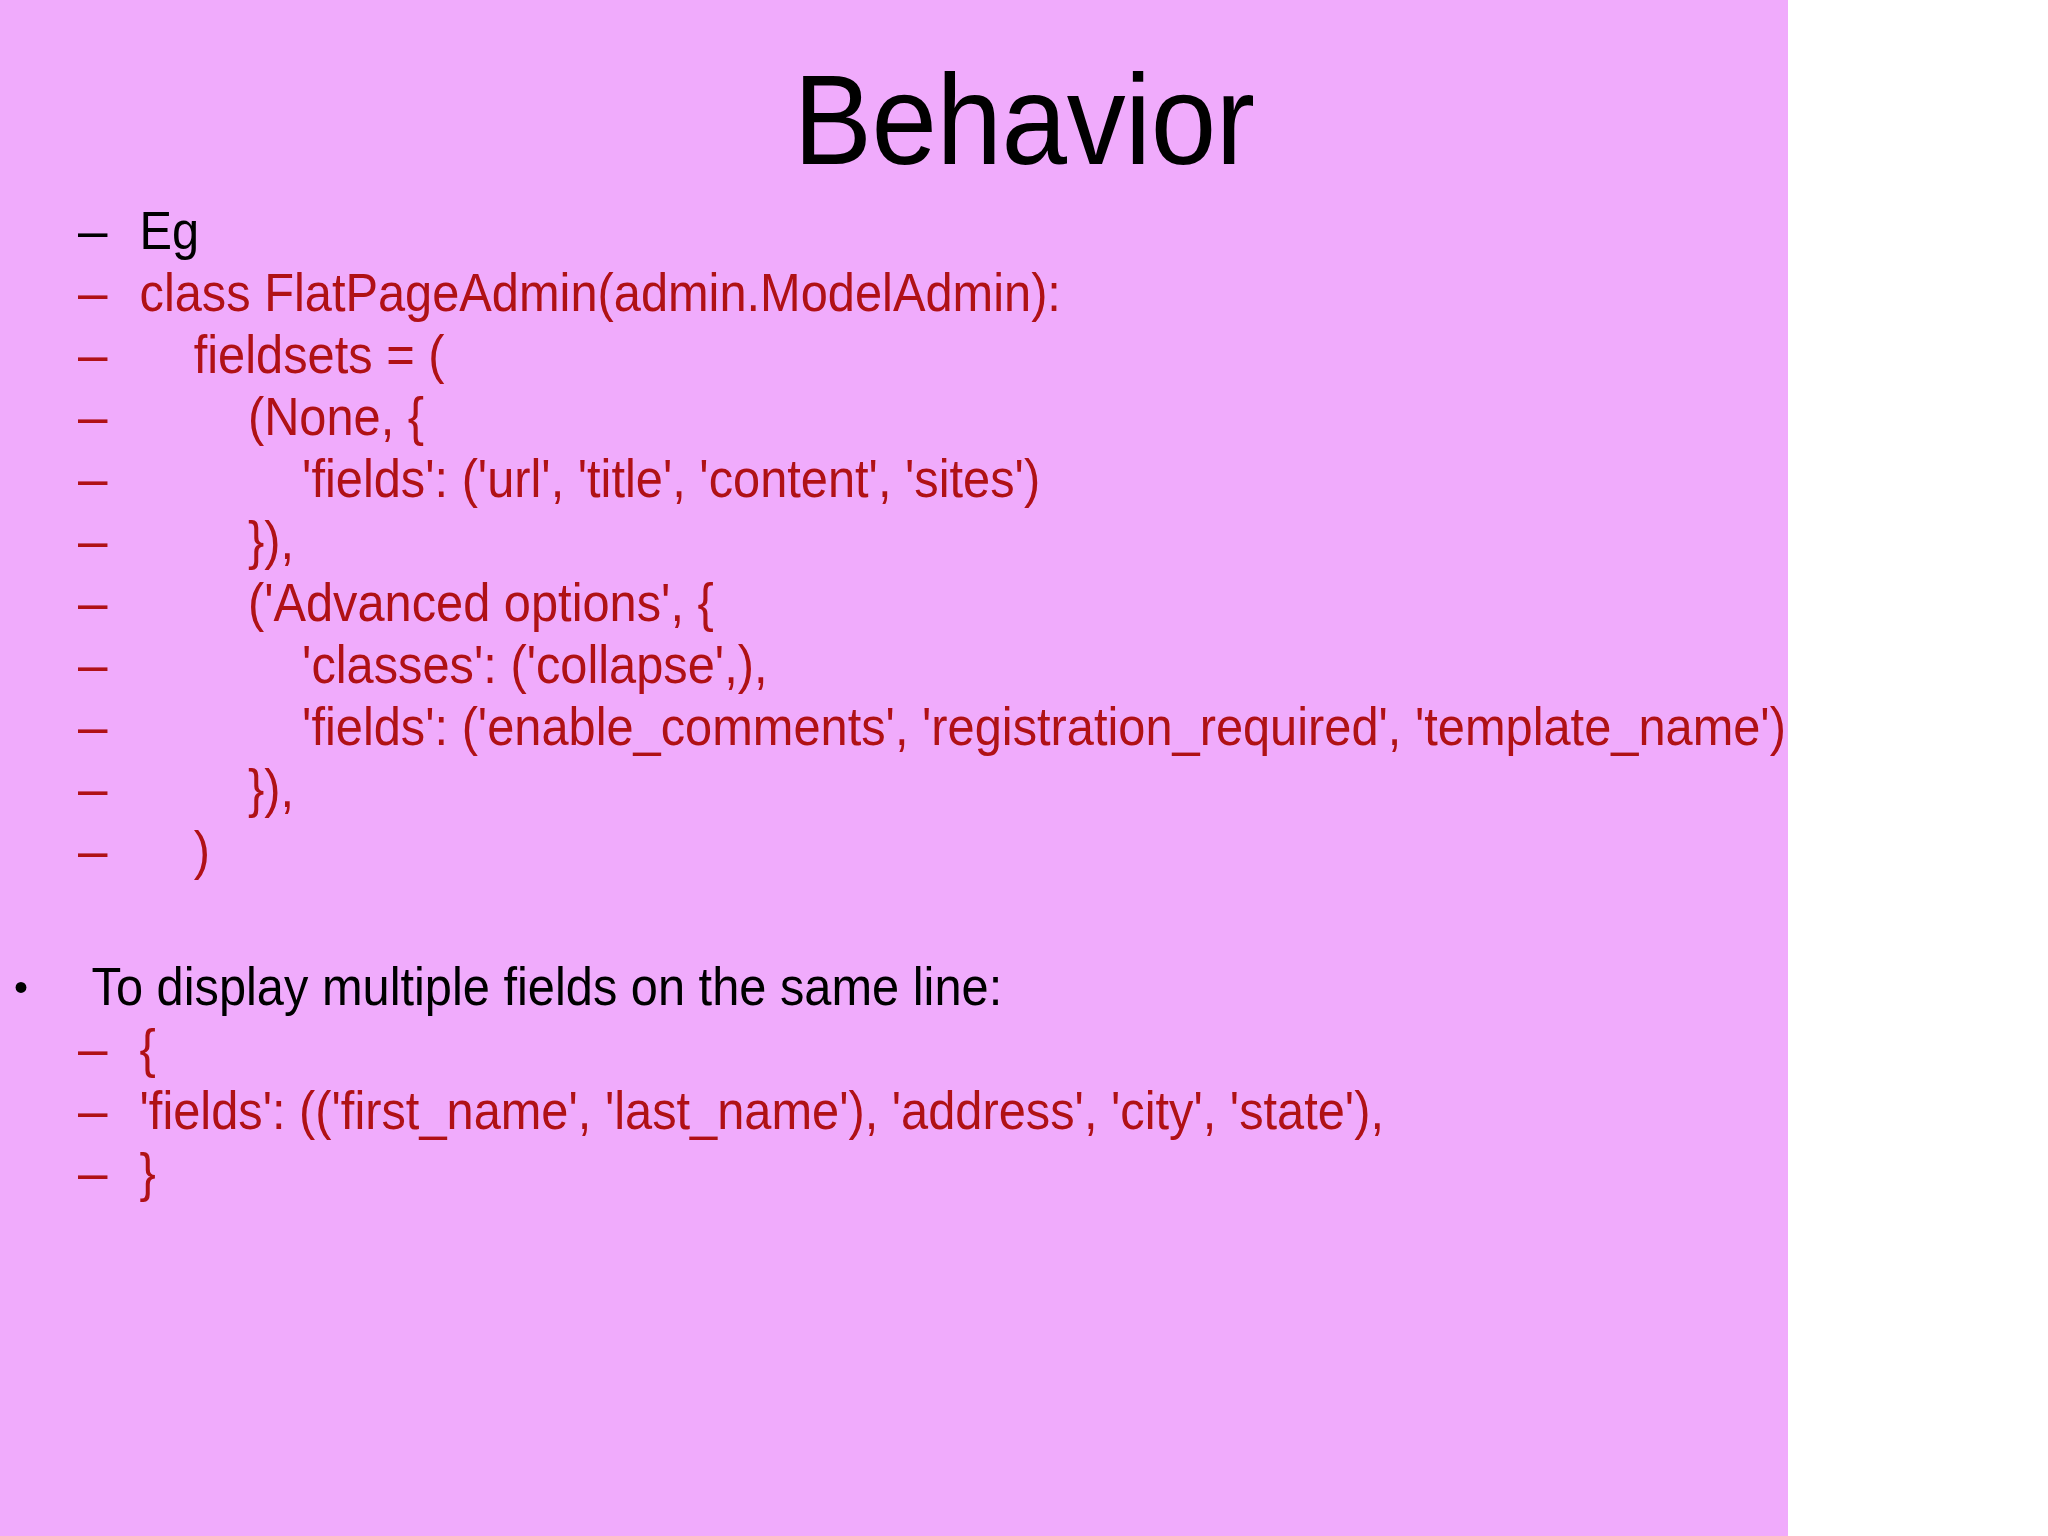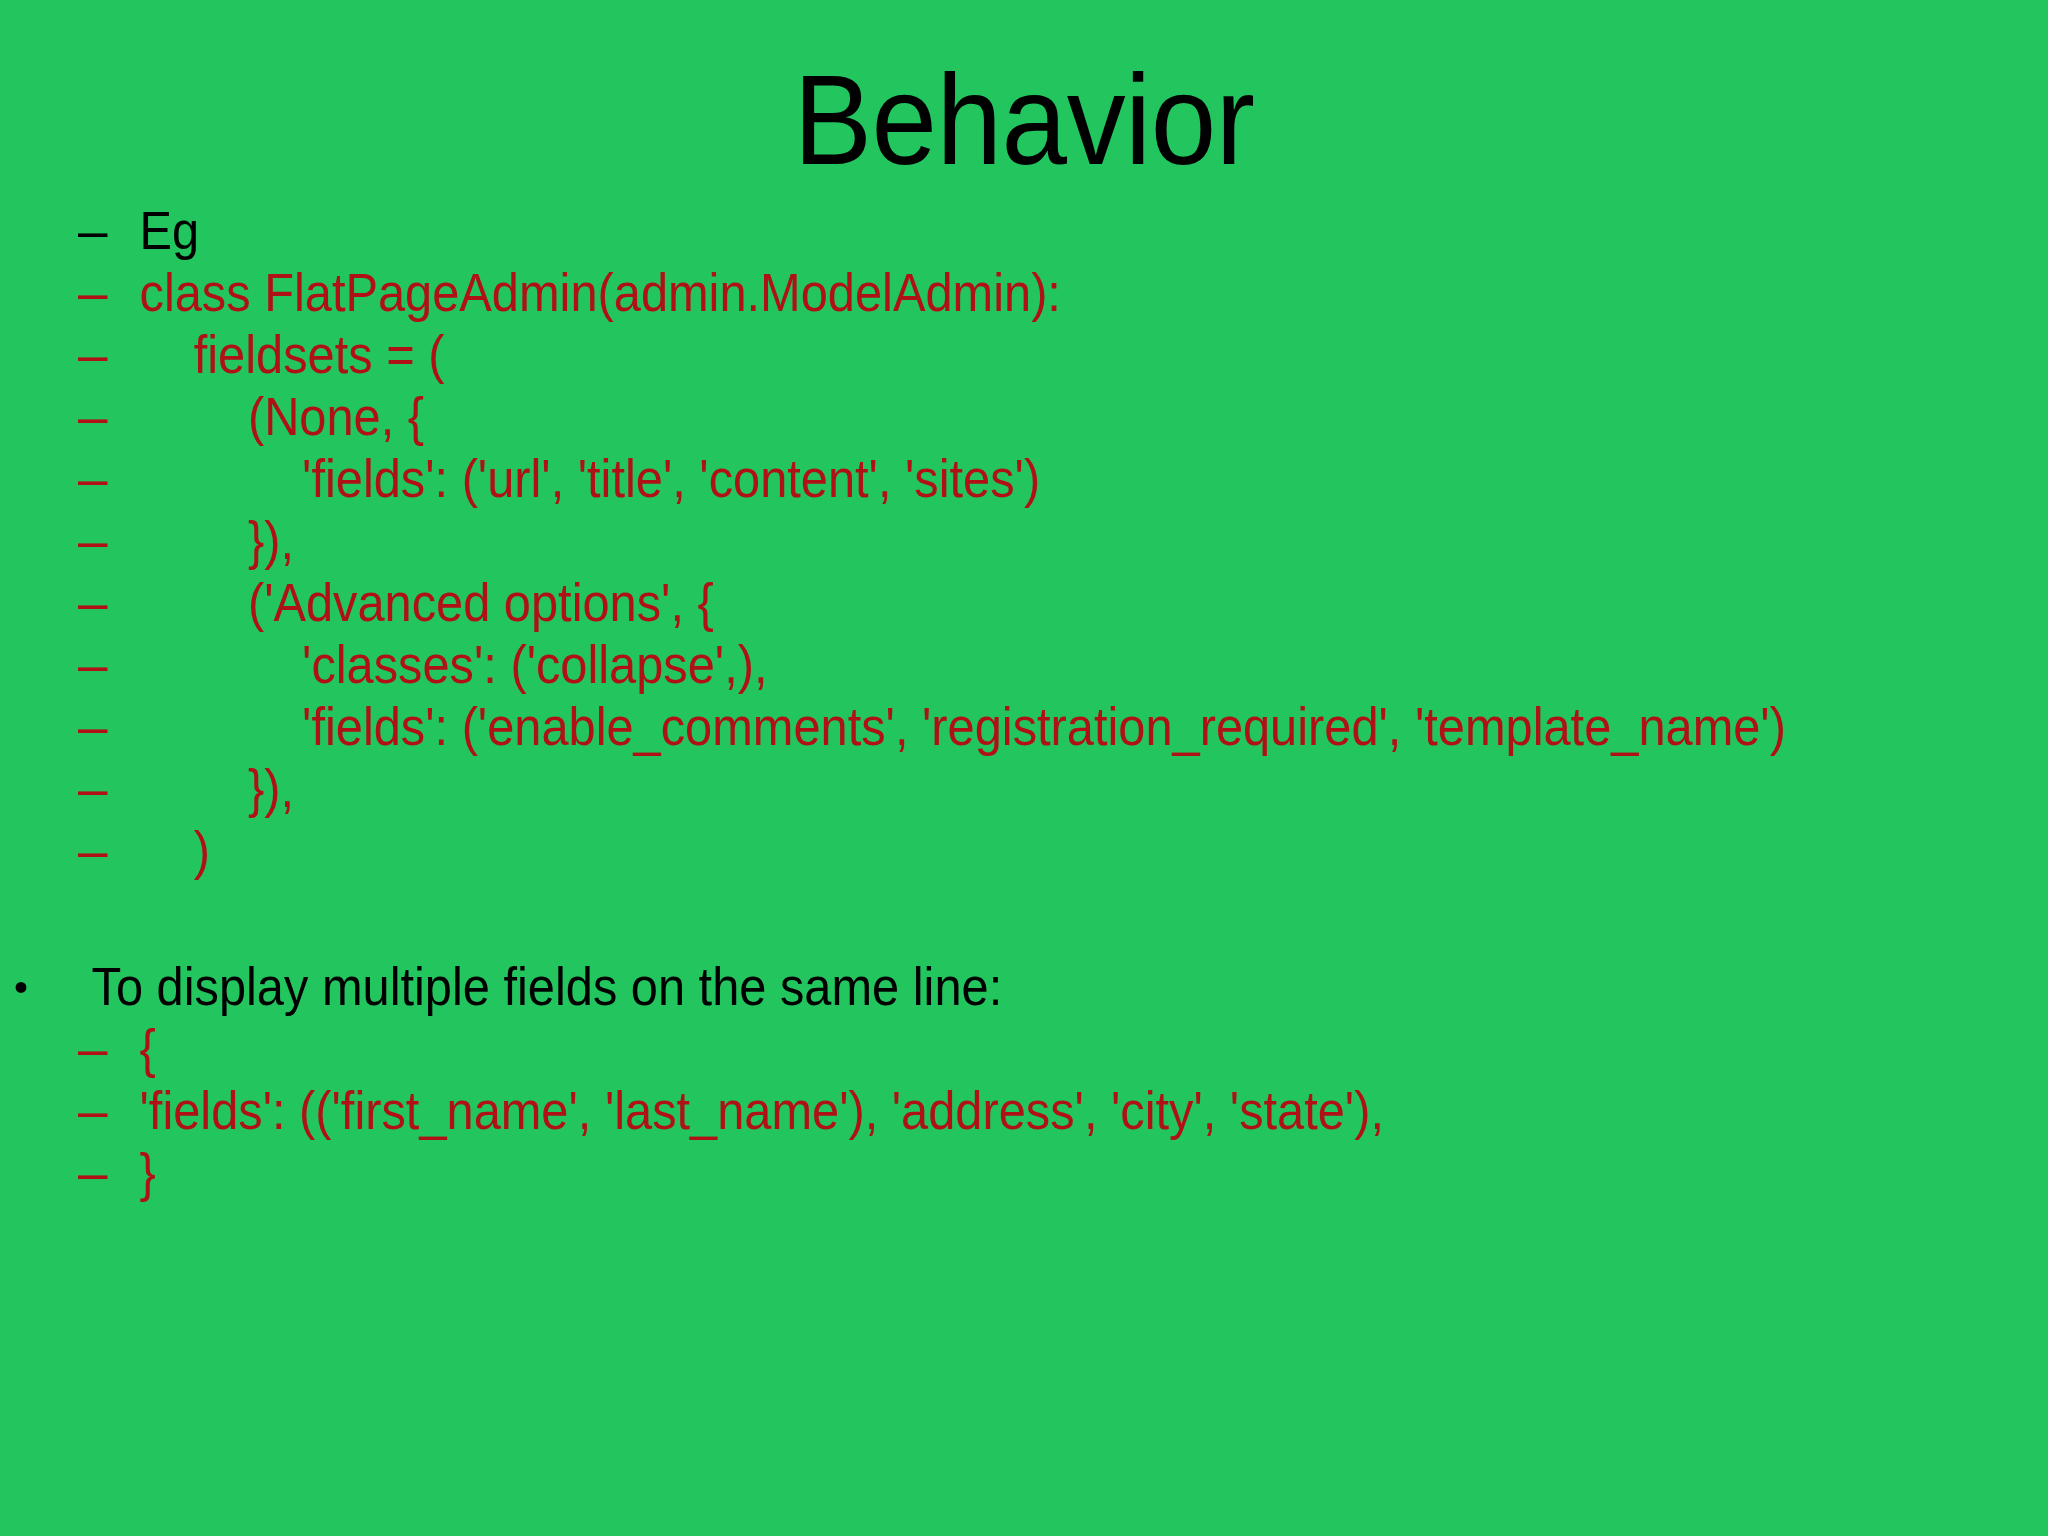--- a/index.html
+++ b/index.html
@@ -9,23 +9,23 @@
   }
   body {
     width: 2048px;
     height: 1536px;
     font-family: "Liberation Sans", sans-serif;
     overflow: hidden;
   }
 
   .slide {
     position: relative;
-    width: 2048px;
+    width: 1788px;
     height: 1536px;
-    background: #22c55e;
+    background: #f0abfc;
     box-sizing: border-box;
   }
 
   
   .slide-title {
     position: absolute;
     top: 48px;
     left: 0;
     width: 2048px;
     text-align: center;

